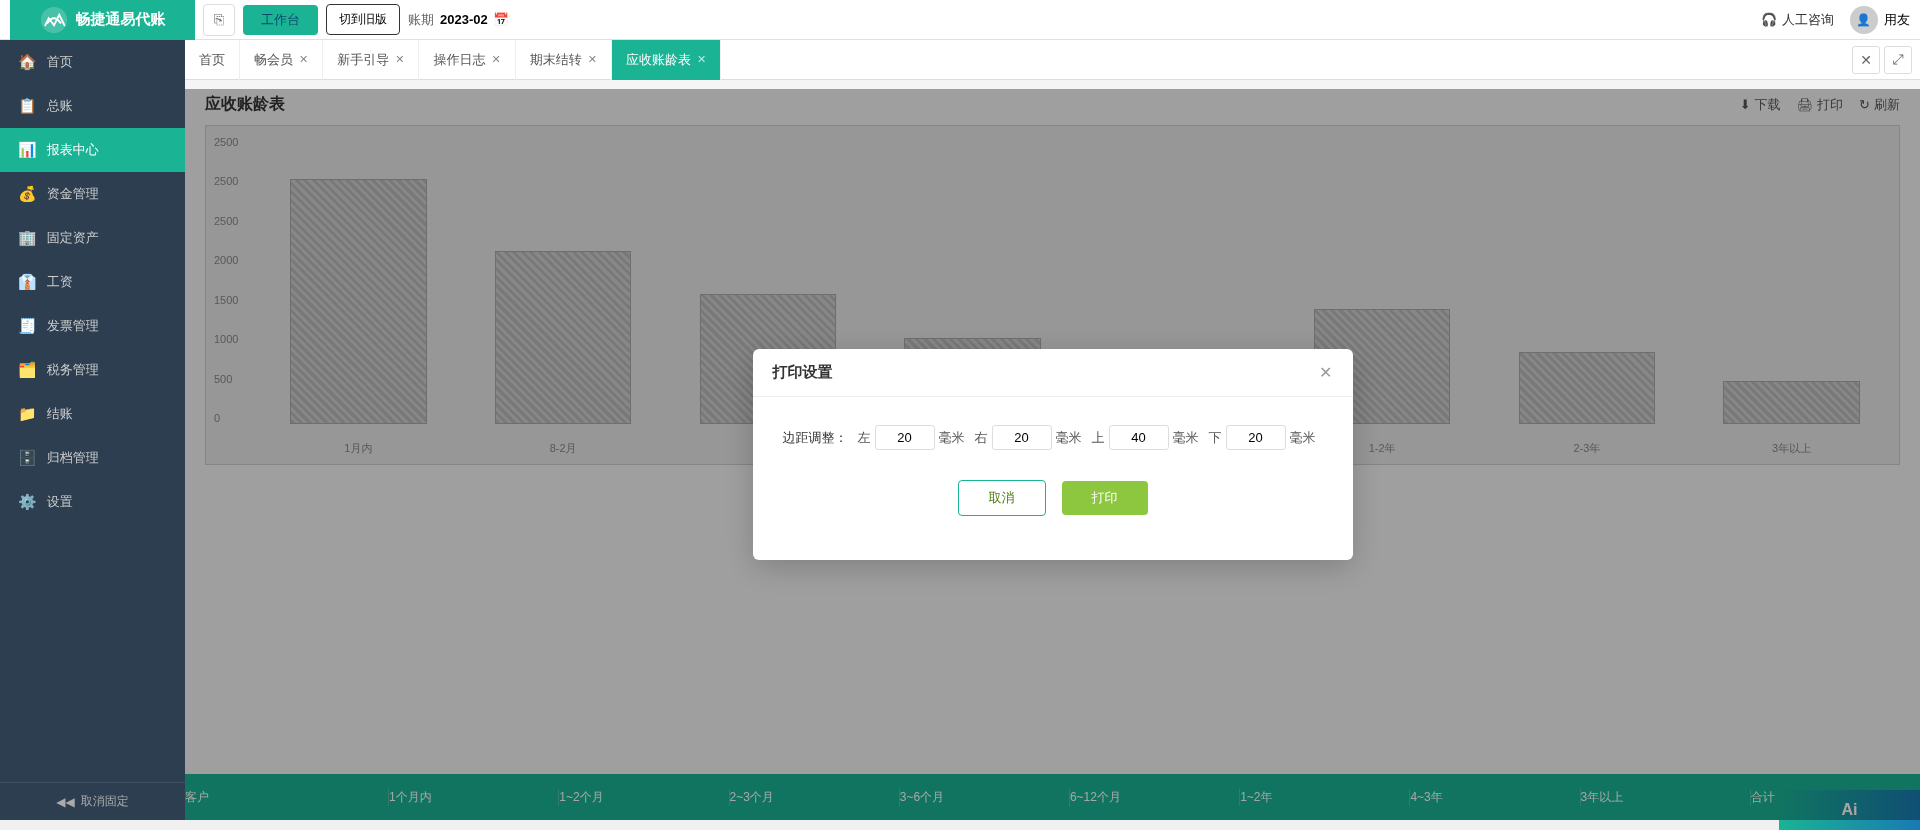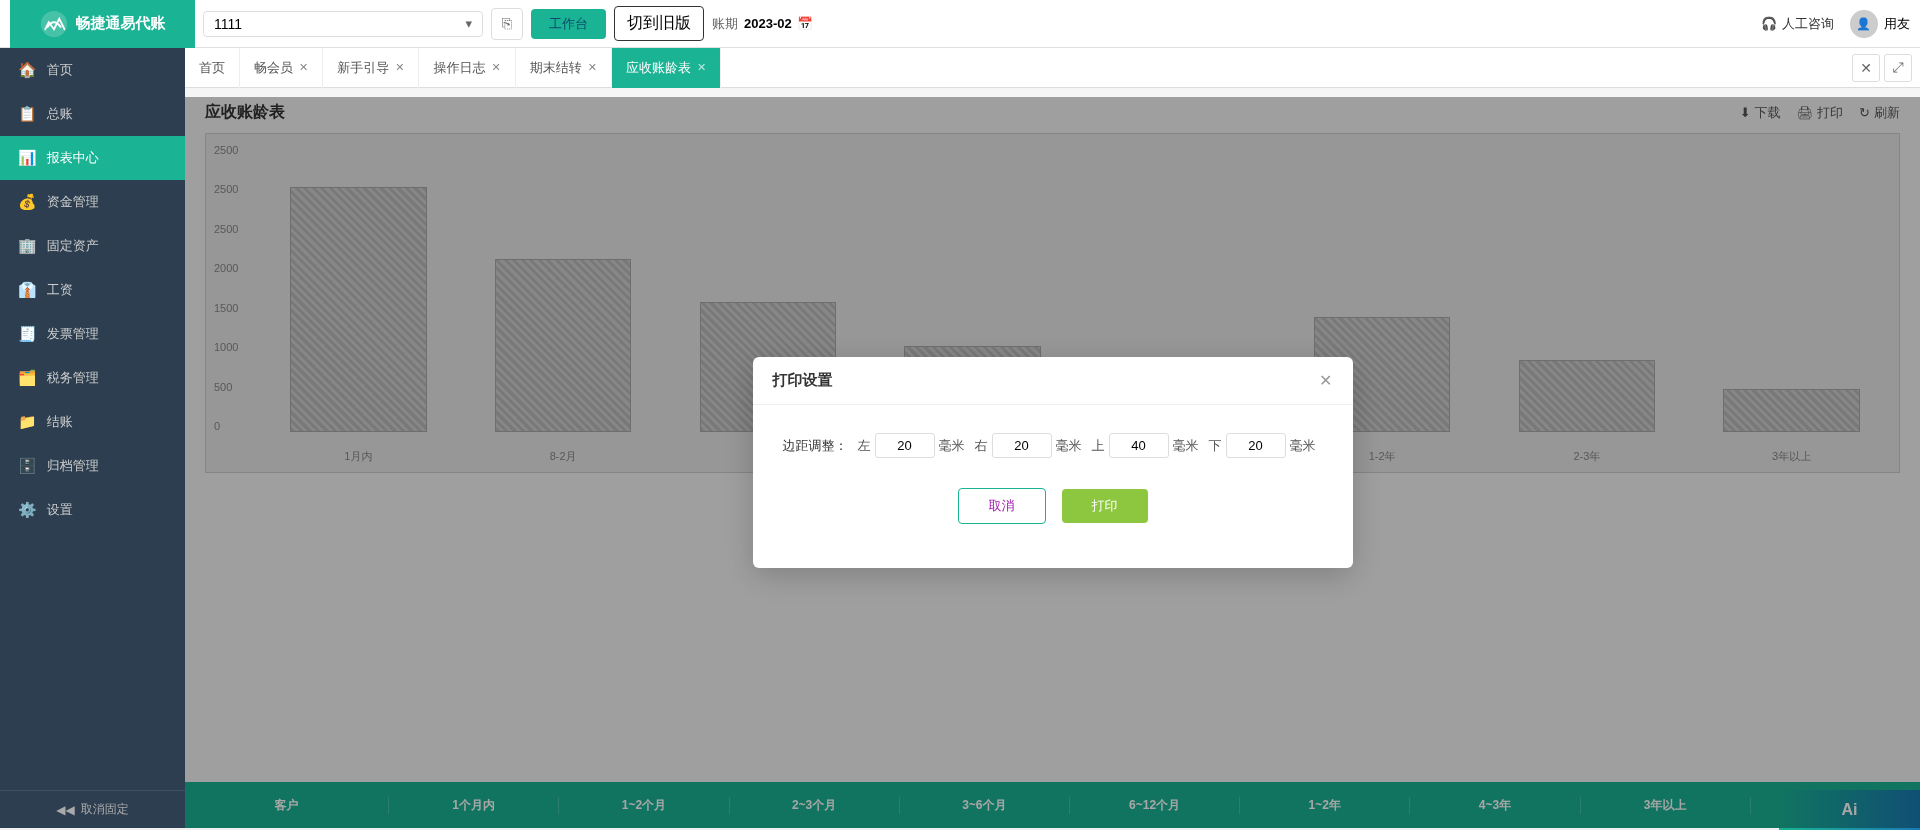--- a/index.html
+++ b/index.html
@@ -2,21 +2,21 @@
 <html><head>
   <meta charset="utf-8">
   <style>
     * { box-sizing: border-box; margin: 0; padding: 0; }
     body { font-family: 'Microsoft YaHei', sans-serif; font-size: 13px; background: #f0f0f0; overflow: hidden; width: 1920px; height: 830px; }
 
     
     .top-header {
       display: flex;
       align-items: center;
-      height: 48px;
+      height: 40px;
       background: #fff;
       border-bottom: 1px solid #e0e0e0;
       padding: 0 10px;
       gap: 8px;
     }
     .logo-area {
       width: 185px;
       background: #1ab394;
       height: 50px;
       display: flex;
@@ -62,21 +62,21 @@
       padding: 6px 18px;
       cursor: pointer;
       font-size: 13px;
     }
     .switch-old-btn {
       border: 1px solid #333;
       background: #fff;
       border-radius: 4px;
       padding: 6px 12px;
       cursor: pointer;
-      font-size: 16px;
+      font-size: 12px;
     }
     .period-area {
       display: flex;
       align-items: center;
       gap: 6px;
       font-size: 13px;
     }
     .period-label { color: #666; }
     .period-value { font-weight: bold; }
     .right-actions {
@@ -297,24 +297,24 @@
       bottom: 0;
       left: 0;
       right: 0;
       height: 46px;
       background: #1ab394;
       display: flex;
       align-items: center;
     }
     .table-col {
       flex: 1;
-      text-align: center;
+      text-align: left;
       color: #fff;
       font-size: 12px;
-      font-weight: bold;
+      font-weight: normal;
       border-right: 1px solid rgba(255,255,255,0.2);
       padding: 0 0;
     }
     .table-col:first-child { flex: 1.2; }
     .table-col:last-child { border-right: none; }
 
     
     .modal-overlay {
       position: absolute;
       inset: 0;
@@ -372,21 +372,21 @@
     .modal-footer {
       display: flex;
       align-items: center;
       justify-content: center;
       gap: 16px;
       padding-bottom: 20px;
     }
     .btn-cancel {
       border: 1px solid #1ab394;
       background: #fff;
-      color: #a21caf;
+      color: #4d7c0f;
       border-radius: 4px;
       padding: 8px 30px;
       cursor: pointer;
       font-size: 13px;
     }
     .btn-print {
       background: #8dc63f;
       border: none;
       color: #fff;
       border-radius: 4px;
@@ -418,24 +418,20 @@
 <div class="top-header">
   <div class="logo-area">
     <svg class="logo-icon" viewBox="0 0 32 32">
       <circle cx="16" cy="16" r="15" fill="white" opacity="0.2"></circle>
       <path d="M8 20 Q16 8 24 20" stroke="white" stroke-width="2.5" fill="none"></path>
       <path d="M6 22 L10 14 L16 22 L22 10 L28 22" stroke="white" stroke-width="2" fill="none" stroke-linecap="round"></path>
     </svg>
     <span>畅捷通易代账</span>
   </div>
 
-  <div class="company-selector">
-    <span class="company-name">1111</span>
-    <span class="company-dropdown-icon">▾</span>
-  </div>
 
   <button class="copy-btn">
     <span>⎘</span>
   </button>
 
   <button class="workbench-btn">工作台</button>
   <button class="switch-old-btn">切到旧版</button>
 
   <div class="period-area">
     <span class="period-label">账期</span>

